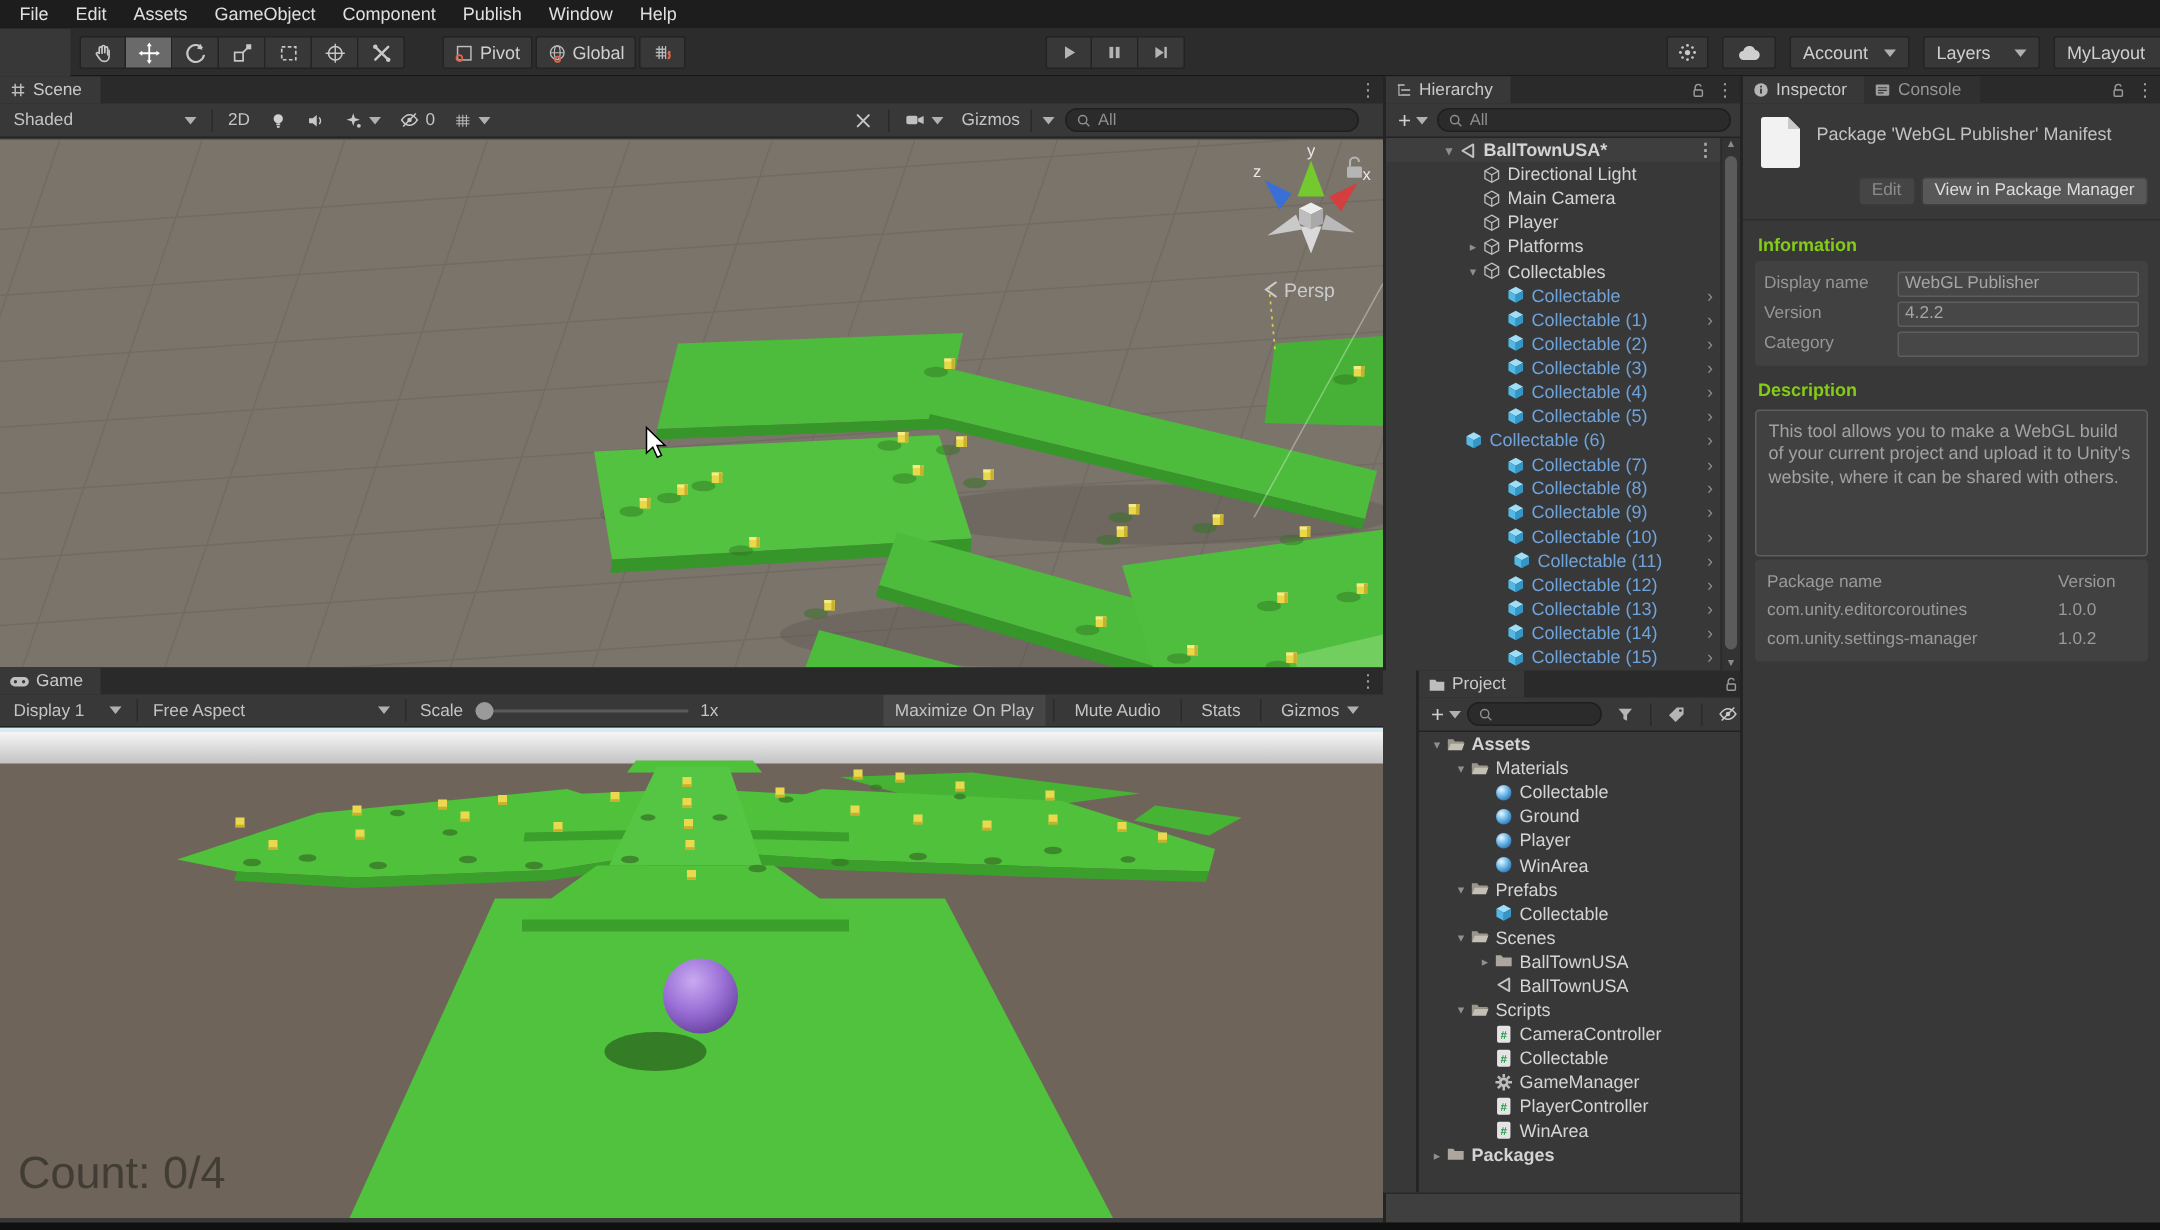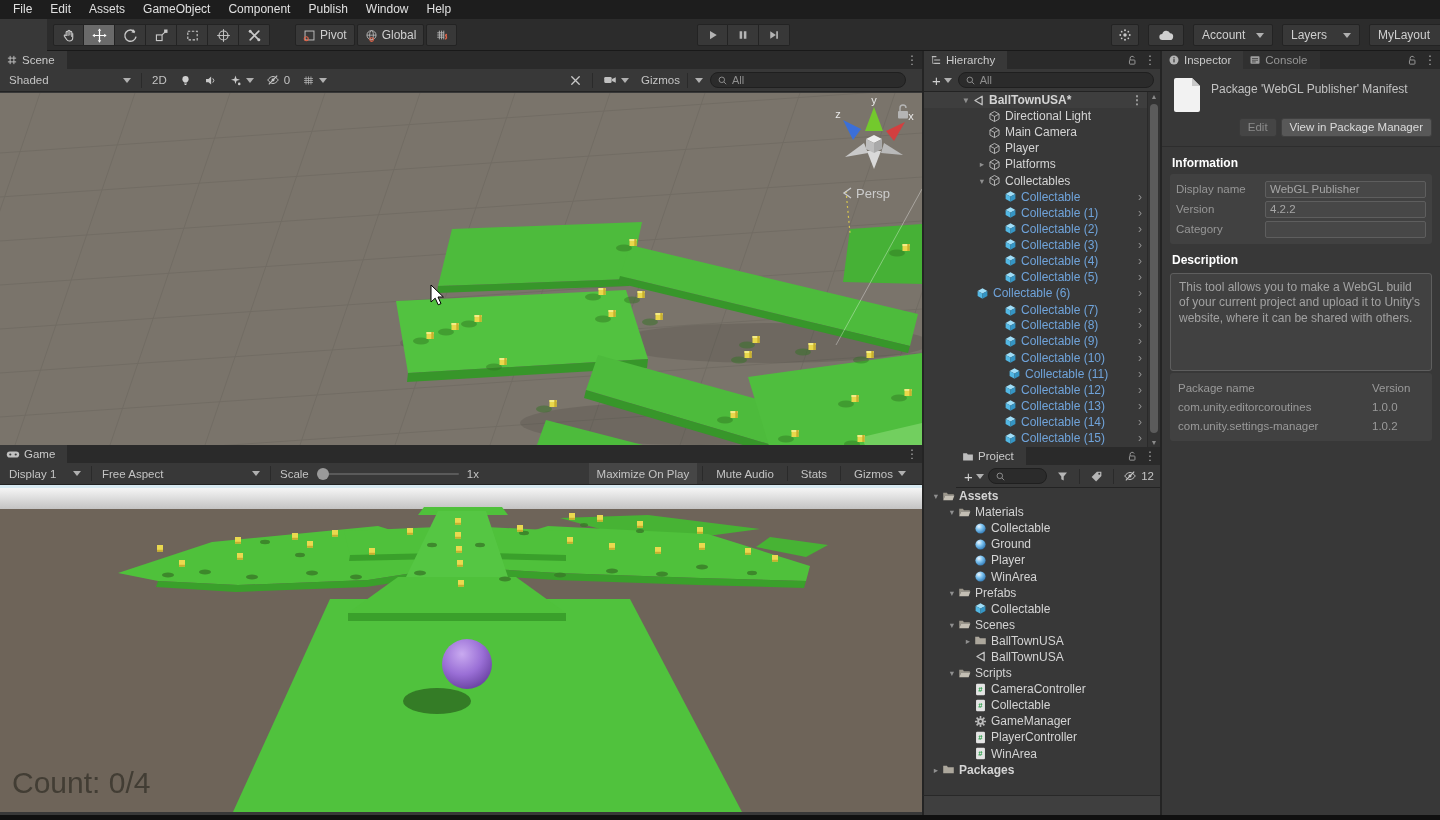--- a/index.html
+++ b/index.html
@@ -50,22 +50,22 @@
   .game-vp{position:absolute;left:0;top:40px;width:922px;height:327px;overflow:hidden;background:#6e6459;}
   .count-overlay{position:absolute;left:12px;bottom:12px;font-size:30px;color:#423d34;}
   .slider-track{width:142px;height:2px;background:#5a5a5a;border-radius:1px;position:relative;margin:0 6px;}
   .slider-handle{position:absolute;left:0;top:-5px;width:12px;height:12px;border-radius:50%;background:#9a9a9a;}
   .gtb-btn{padding:0 8px;height:21px;display:flex;align-items:center;gap:5px;}
   .gtb-btn.hl{background:#464646;}
 
   
   .hierarchy-panel{position:absolute;left:922px;top:51px;width:238px;height:396px;background:#383838;
                    border-left:2px solid #242424;box-sizing:border-box;}
-  .project-panel{position:absolute;left:922px;top:447px;width:238px;height:348px;background:#383838;
-                 border-left:2px solid #242424;box-sizing:border-box;padding-left:32px;}
+  .project-panel{position:absolute;left:944px;top:447px;width:238px;height:348px;background:#383838;
+                 border-left:2px solid #242424;box-sizing:border-box;}
   .mid-strip{position:absolute;left:922px;top:795px;width:238px;height:20px;background:#3f3f3f;
              border-left:2px solid #242424;border-top:1px solid #282828;box-sizing:border-box;}
   .tree{position:absolute;left:0;right:13px;top:41px;bottom:0;overflow:hidden;font-size:12px;color:#d4d4d4;}
   .tree.noscroll{right:2px;}
   .trow{display:flex;align-items:center;height:16.1px;white-space:nowrap;}
   .trow .arrow{width:12px;text-align:center;color:#8f8f8f;font-size:8.5px;flex:0 0 12px;}
   .trow .ticon{width:16px;flex:0 0 16px;display:flex;align-items:center;}
   .trow .tlabel{margin-left:1px;}
   .trow .blue{color:var(--prefab-blue,#6fa3da);}
   .trow .bold{font-weight:bold;}
@@ -79,21 +79,21 @@
   
   .inspector-panel{position:absolute;left:1160px;top:51px;width:280px;height:764px;background:#383838;
                    border-left:2px solid #242424;box-sizing:border-box;font-size:11.5px;}
   .insp-header{display:flex;gap:9px;padding:8px 8px 2px 10px;align-items:flex-start;}
   .insp-title{font-size:12px;color:#c2c2c2;padding-top:5px;line-height:1.3;}
   .btn-row{display:flex;justify-content:flex-end;gap:4px;padding:3px 8px 9px;}
   .btn{background:#585858;border:1px solid #404040;border-radius:3px;color:#dcdcdc;
        font-size:11.5px;padding:1px 8px;line-height:15px;}
   .btn.disabled{background:#454545;color:#8b8b8b;border-color:#3a3a3a;}
   .insp-div{height:1px;background:#2d2d2d;}
-  .section-label{font-weight:bold;color:#ffffff;font-size:12px;padding:9px 10px 4px;}
+  .section-label{font-weight:bold;color:#84cc16;font-size:12px;padding:9px 10px 4px;}
   .group-box{margin:0 8px;background:#414141;border-radius:3px;padding:5px 6px;}
   .field-row{display:flex;align-items:center;height:20px;gap:5px;}
   .field-label{width:84px;color:#969696;flex:0 0 84px;}
   .field-input{flex:1;height:15px;background:#474747;border:1px solid #5e5e5e;border-radius:2px;
                color:#a5a5a5;padding:0 4px;line-height:15px;white-space:nowrap;overflow:hidden;}
   .desc-box{margin:2px 8px 0;background:#414141;border:1px solid #5e5e5e;border-radius:3px;
             min-height:98px;padding:6px 8px;color:#a2a2a2;font-size:12px;line-height:1.28;box-sizing:border-box;}
   .dep-box{margin:2px 8px;background:#414141;border-radius:3px;padding:2px 8px 9px;}
   .dep-row{display:flex;color:#9a9a9a;padding-top:7px;}
   .dep-name{flex:1;}

